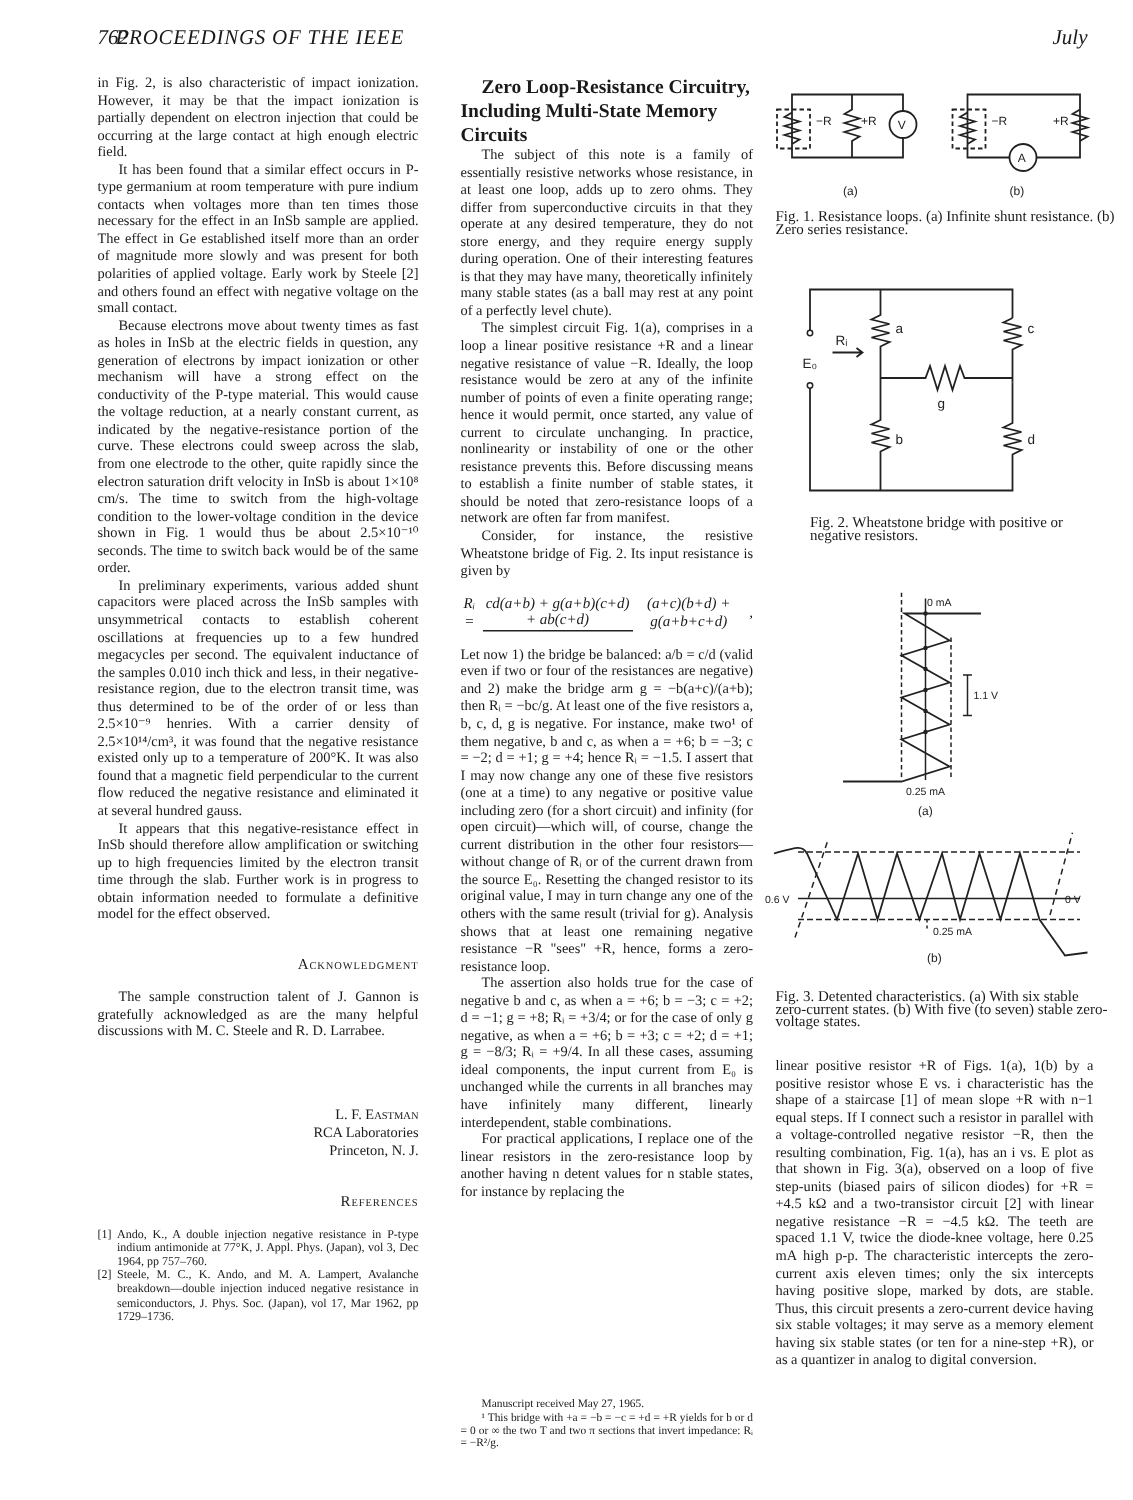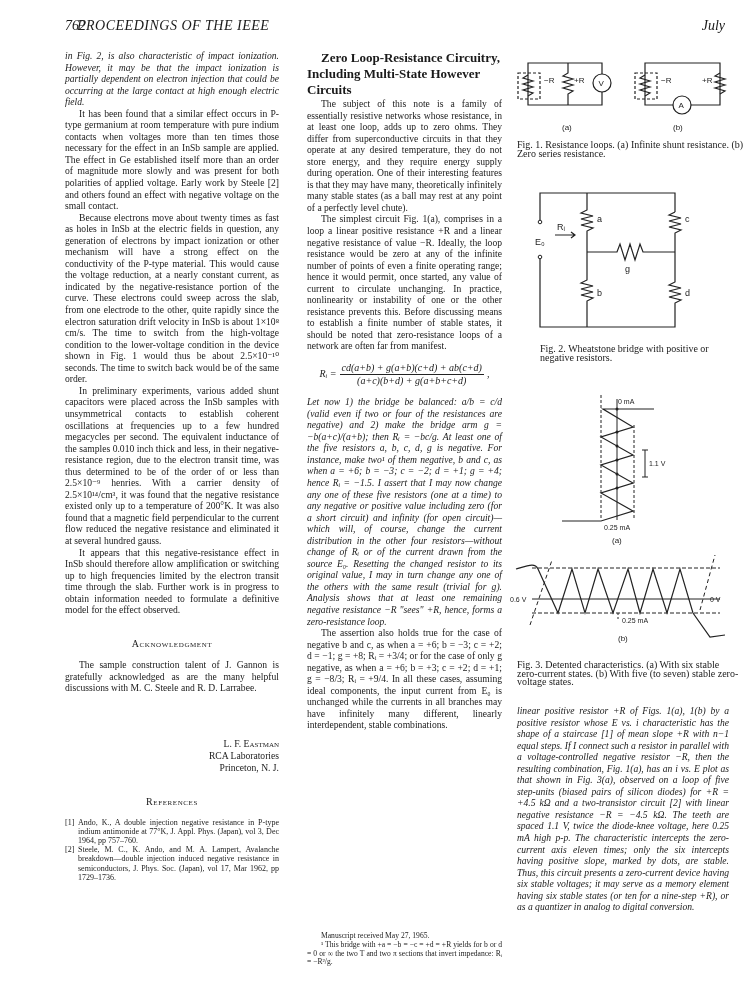--- a/index.html
+++ b/index.html
@@ -5,33 +5,33 @@
   html,body{margin:0;padding:0;background:#fff;}
   body{width:755px;height:1000px;position:relative;overflow:hidden;
        font-family:"Liberation Serif","DejaVu Serif",serif;color:#1a1a1a;}
   .hdr{position:absolute;top:18px;left:65px;right:30px;height:20px;
        font-style:italic;font-size:14px;}
   .hdr .pg{position:absolute;left:0;top:0;}
   .hdr .jt{position:absolute;left:12px;right:0;text-align:left;top:0;letter-spacing:.5px;}
   .hdr .mo{position:absolute;right:0;top:0;}
   .col{position:absolute;font-size:9.6px;line-height:11.55px;text-align:justify;}
   .col p{margin:0;text-indent:14px;}
-  .col p.ni{text-indent:0;font-style:italic;}
+  .col p.ni{text-indent:0;}
   #c1{left:65px;top:50px;width:214px;}
   #c2{left:307px;top:50px;width:195px;}
   #c3{left:517px;top:705px;width:212px;}
   .title{font-weight:bold;font-size:13px;line-height:16px;margin:0 0 8px 0;text-indent:0;text-align:left;}
-  .sec{text-align:center;font-variant:small-caps;letter-spacing:.6px;margin:22px 0 10px 0;font-size:10px;}
+  .sec{text-align:right;font-variant:small-caps;letter-spacing:.6px;margin:22px 0 10px 0;font-size:10px;}
   .sig{text-align:right;margin-top:44px;}
   .sig div{line-height:12px;}
   .refs{font-size:8px;line-height:9.2px;margin-top:4px;}
   .ref{display:flex;}
   .ref .n{width:13px;flex:none;}
   .eq{text-align:center;margin:10px 0 10px 0;font-size:10px;font-style:italic;display:flex;align-items:center;justify-content:center;gap:3px;}
-  .frac{display:inline-flex;flex-direction:column;align-items:center;}
+  .frac{display:inline-flex;flex-direction:row;align-items:center;}
   .frac .num{border-bottom:1px solid #222;padding:0 2px;}
   .foot{position:absolute;left:307px;top:932px;width:195px;font-size:7.6px;line-height:8.8px;text-align:justify;}
   .foot .rec{text-indent:14px;}
   .fig{position:absolute;}
   .cap{position:absolute;font-size:10px;line-height:8.6px;}
   svg text{font-family:"Liberation Sans","DejaVu Sans",sans-serif;}
 </style>
 </head>
 <body>
 
@@ -61,33 +61,35 @@
       <span>Ando, K., A double injection negative resistance in P-type indium antimonide at 77°K, J. Appl. Phys. (Japan), vol 3, Dec 1964, pp 757–760.</span>
     </div>
     <div class="ref">
       <span class="n">[2]</span>
       <span>Steele, M. C., K. Ando, and M. A. Lampert, Avalanche breakdown—double injection induced negative resistance in semiconductors, J. Phys. Soc. (Japan), vol 17, Mar 1962, pp 1729–1736.</span>
     </div>
   </div>
 </div>
 
 <div class="col" id="c2">
-  <p class="title">Zero Loop-Resistance Circuitry, Including Multi-State However Circuits</p>
+  <p class="title">Zero Loop-Resistance Circuitry, Including Multi-State Memory Circuits</p>
   <p>The subject of this note is a family of essentially resistive networks whose resistance, in at least one loop, adds up to zero ohms. They differ from superconductive circuits in that they operate at any desired temperature, they do not store energy, and they require energy supply during operation. One of their interesting features is that they may have many, theoretically infinitely many stable states (as a ball may rest at any point of a perfectly level chute).</p>
   <p>The simplest circuit Fig. 1(a), comprises in a loop a linear positive resistance +R and a linear negative resistance of value −R. Ideally, the loop resistance would be zero at any of the infinite number of points of even a finite operating range; hence it would permit, once started, any value of current to circulate unchanging. In practice, nonlinearity or instability of one or the other resistance prevents this. Before discussing means to establish a finite number of stable states, it should be noted that zero-resistance loops of a network are often far from manifest.</p>
+  <p>Consider, for instance, the resistive Wheatstone bridge of Fig. 2. Its input resistance is given by</p>
   <div class="eq">
     <span>Rᵢ =</span>
     <span class="frac">
       <span class="num">cd(a+b) + g(a+b)(c+d) + ab(c+d)</span>
       <span>(a+c)(b+d) + g(a+b+c+d)</span>
     </span>
     <span>,</span>
   </div>
   <p class="ni">Let now 1) the bridge be balanced: a/b = c/d (valid even if two or four of the resistances are negative) and 2) make the bridge arm g = −b(a+c)/(a+b); then Rᵢ = −bc/g. At least one of the five resistors a, b, c, d, g is negative. For instance, make two¹ of them negative, b and c, as when a = +6; b = −3; c = −2; d = +1; g = +4; hence Rᵢ = −1.5. I assert that I may now change any one of these five resistors (one at a time) to any negative or positive value including zero (for a short circuit) and infinity (for open circuit)—which will, of course, change the current distribution in the other four resistors—without change of Rᵢ or of the current drawn from the source E₀. Resetting the changed resistor to its original value, I may in turn change any one of the others with the same result (trivial for g). Analysis shows that at least one remaining negative resistance −R "sees" +R, hence, forms a zero-resistance loop.</p>
   <p>The assertion also holds true for the case of negative b and c, as when a = +6; b = −3; c = +2; d = −1; g = +8; Rᵢ = +3/4; or for the case of only g negative, as when a = +6; b = +3; c = +2; d = +1; g = −8/3; Rᵢ = +9/4. In all these cases, assuming ideal components, the input current from E₀ is unchanged while the currents in all branches may have infinitely many different, linearly interdependent, stable combinations.</p>
+  <p>For practical applications, I replace one of the linear resistors in the zero-resistance loop by another having n detent values for n stable states, for instance by replacing the</p>
 </div>
 
 <div class="foot">
   <div class="rec">Manuscript received May 27, 1965.</div>
   <div class="rec">¹ This bridge with +a = −b = −c = +d = +R yields for b or d = 0 or ∞ the two T and two π sections that invert impedance: Rᵢ = −R²/g.</div>
 </div>
 
 <svg class="fig" style="left:510px;top:55px" width="240" height="80" viewBox="0 0 240 80">
   <g fill="none" stroke="#222" stroke-width="1.2">
 

